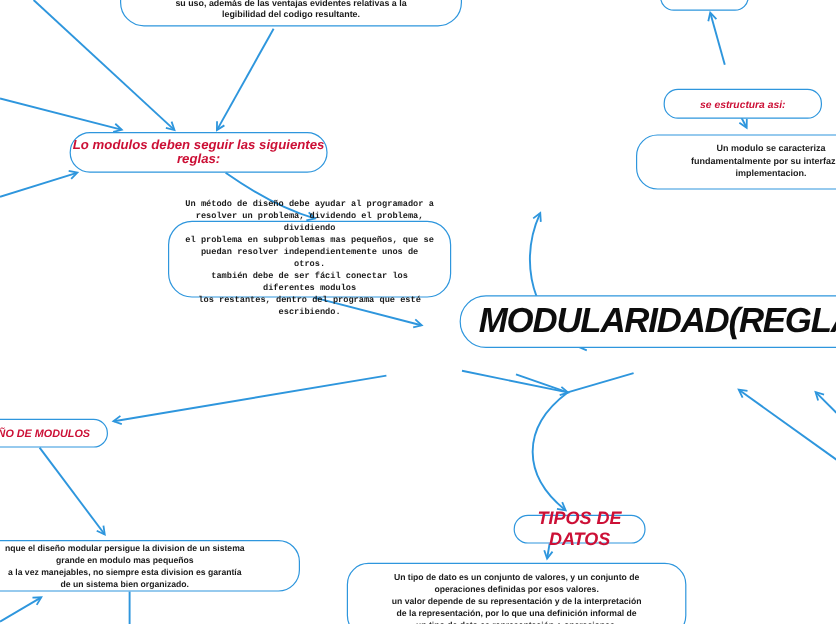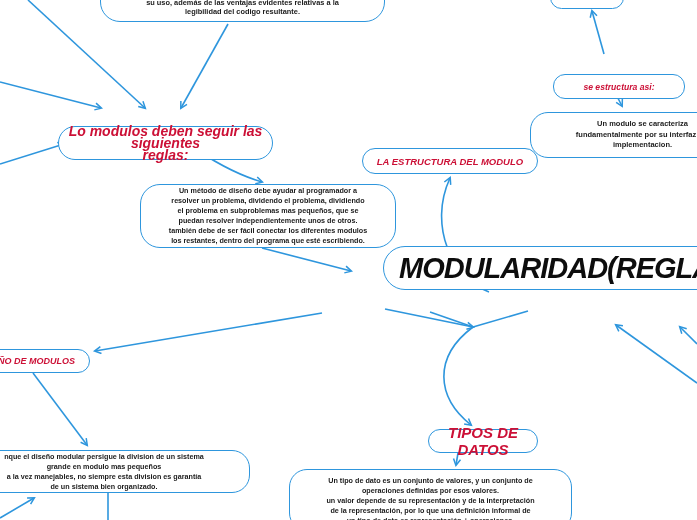--- a/index.html
+++ b/index.html
@@ -20,24 +20,24 @@
     position:absolute;z-index:2;box-sizing:border-box;
     background:#fff;border:1.6px solid var(--accent);
     display:flex;align-items:center;justify-content:center;
     text-align:center;white-space:pre-line;
   }
   .black-text{font-weight:bold;color:var(--text-black);font-size:7.2px;line-height:10px;letter-spacing:0;}
   .red-label{font-weight:bold;font-style:italic;color:var(--label-red);}
   .n-su-uso{left:100px;top:-40px;width:285px;height:62px;border-radius:20px;align-items:flex-end;padding:0 8px 5px 8px;font-size:7.4px;line-height:9px;}
   .n-top-cut{left:550px;top:-14px;width:74px;height:23px;border-radius:12px;}
   .n-se-estructura{left:553px;top:54px;width:132px;height:25px;border-radius:12px;font-size:8.6px;margin-top:20px;}
-  .n-lo-modulos{left:58px;top:110px;width:215px;height:34px;border-radius:17px;font-size:14px;line-height:12px;margin-top:16px;}
+  .n-lo-modulos{left:58px;top:110px;width:215px;height:34px;border-radius:17px;font-size:11px;line-height:12px;}
   .n-un-modulo{left:530px;top:112px;width:225px;height:46px;border-radius:18px;font-size:7.5px;line-height:10.5px;}
   .n-la-estructura{left:362px;top:148px;width:176px;height:26px;border-radius:13px;font-size:9.5px;}
-  .n-un-metodo{left:140px;top:184px;width:256px;height:64px;border-radius:20px;padding:2px 12px;}
+  .n-un-metodo{left:140px;top:184px;width:236px;height:64px;border-radius:20px;padding:2px 12px;font-family:Liberation Mono, monospace;}
   .n-modularidad{left:383px;top:246px;width:340px;height:44px;border-radius:22px;z-index:3;
     justify-content:flex-start;padding-left:15px;white-space:nowrap;
     font-weight:bold;font-style:italic;color:#0d0d0d;font-size:29px;letter-spacing:-1px;}
   .n-reglas{left:272px;top:281px;width:218px;height:30px;border-radius:15px;font-size:8.6px;line-height:11px;}
   .n-diseno{left:-40px;top:349px;width:130px;height:24px;border-radius:12px;font-size:9px;justify-content:flex-end;padding-right:14px;}
   .n-aunque{left:-42px;top:450px;width:292px;height:43px;border-radius:18px;font-size:7.2px;line-height:10px;}
   .n-tipos{left:428px;top:429px;width:110px;height:24px;border-radius:12px;font-size:15px;}
   .n-un-tipo{left:289px;top:469px;width:283px;height:62px;border-radius:18px;align-items:flex-start;padding-top:6px;}
 </style>
 </head>
@@ -89,23 +89,20 @@
     <span>Lo modulos deben seguir las siguientes
 reglas:</span>
   </div>
 
   <div class="node n-un-modulo black-text">
     <span>Un modulo se caracteriza
 fundamentalmente por su interfaz y p
 implementacion.</span>
   </div>
 
-  <div class="node n-la-estructura red-label">
-    <span>LA ESTRUCTURA DEL MODULO</span>
-  </div>
 
   <div class="node n-un-metodo black-text">
     <span>Un método de diseño debe ayudar al programador a
 resolver un problema, dividendo el problema, dividiendo
 el problema en subproblemas mas pequeños, que se
 puedan resolver independientemente unos de otros.
 también debe de ser fácil conectar los diferentes modulos
 los restantes, dentro del programa que esté escribiendo.</span>
   </div>
 

